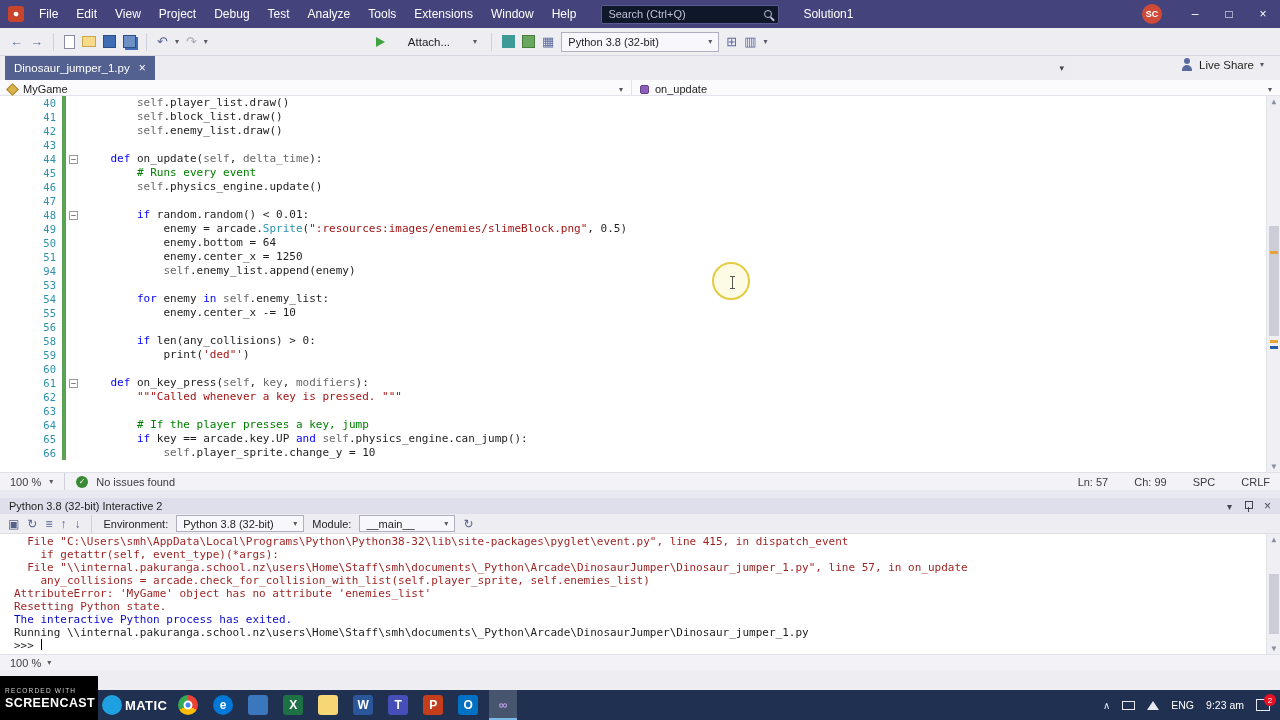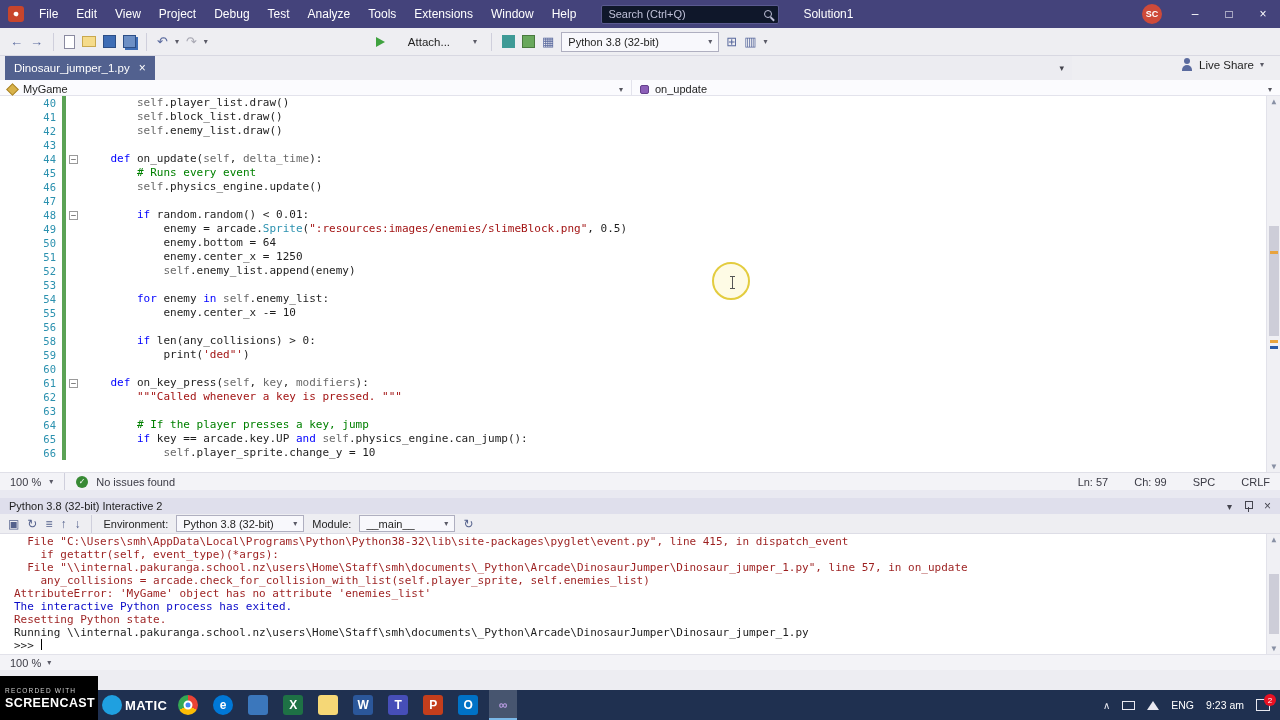--- a/index.html
+++ b/index.html
@@ -307,21 +307,21 @@
         </div>
         <div class="code-row">
           <span class="bp"></span>
           <span class="ln">51</span>
           <span class="chg"></span>
           <span class="fold"></span>
           <span class="code"><span class="tk-p">            enemy.center_x = 1250</span></span>
         </div>
         <div class="code-row">
           <span class="bp"></span>
-          <span class="ln">52</span>
+          <span class="ln">94</span>
           <span class="chg"></span>
           <span class="fold"></span>
           <span class="code"><span class="tk-p">            </span><span class="tk-g">self</span><span class="tk-p">.enemy_list.append(enemy)</span></span>
         </div>
         <div class="code-row">
           <span class="bp"></span>
           <span class="ln">53</span>
           <span class="chg"></span>
           <span class="fold"></span>
           <span class="code"></span>
@@ -471,22 +471,22 @@
     <span class="it-glyph">↻</span>
   </div>
 
   <div class="console">
     <div>
         <div class="con-row con-err">  File "C:\Users\smh\AppData\Local\Programs\Python\Python38-32\lib\site-packages\pyglet\event.py", line 415, in dispatch_event</div>
         <div class="con-row con-err">    if getattr(self, event_type)(*args):</div>
         <div class="con-row con-err">  File "\\internal.pakuranga.school.nz\users\Home\Staff\smh\documents\_Python\Arcade\DinosaurJumper\Dinosaur_jumper_1.py", line 57, in on_update</div>
         <div class="con-row con-err">    any_collisions = arcade.check_for_collision_with_list(self.player_sprite, self.enemies_list)</div>
         <div class="con-row con-err">AttributeError: 'MyGame' object has no attribute 'enemies_list'</div>
+        <div class="con-row con-err">Resetting Python state.</div>
         <div class="con-row con-info">The interactive Python process has exited.</div>
-        <div class="con-row con-err">Resetting Python state.</div>
         <div class="con-row con-plain">Running \\internal.pakuranga.school.nz\users\Home\Staff\smh\documents\_Python\Arcade\DinosaurJumper\Dinosaur_jumper_1.py</div>
         <div class="con-row con-plain">&gt;&gt;&gt; <span class="con-caret"></span></div>
       </div>
     <div class="vscroll">
       <span class="vs-arrow" style="top:1px;">▲</span>
       <span class="vs-arrow" style="bottom:1px;">▼</span>
       <span class="vs-thumb" style="top:40px;height:60px;"></span>
     </div>
   </div>
 

